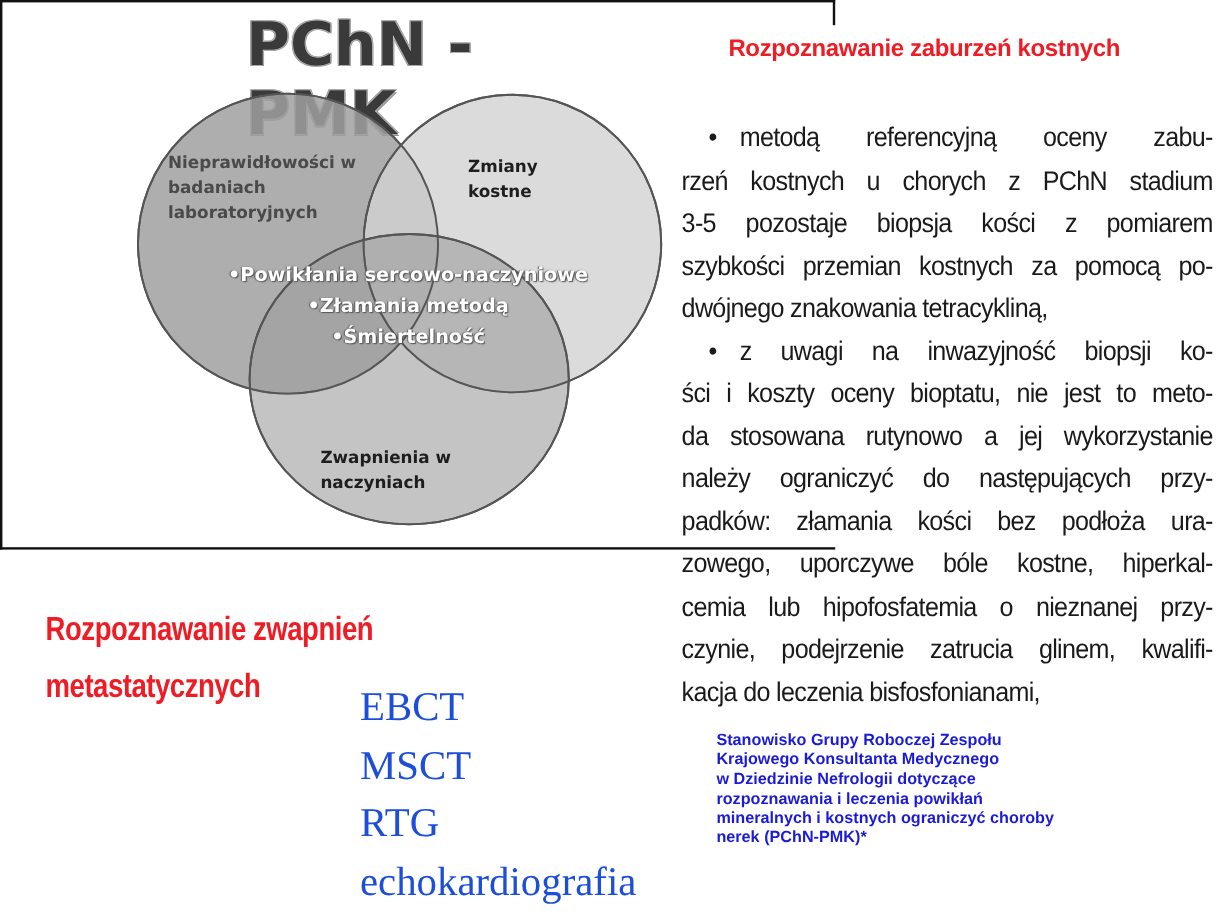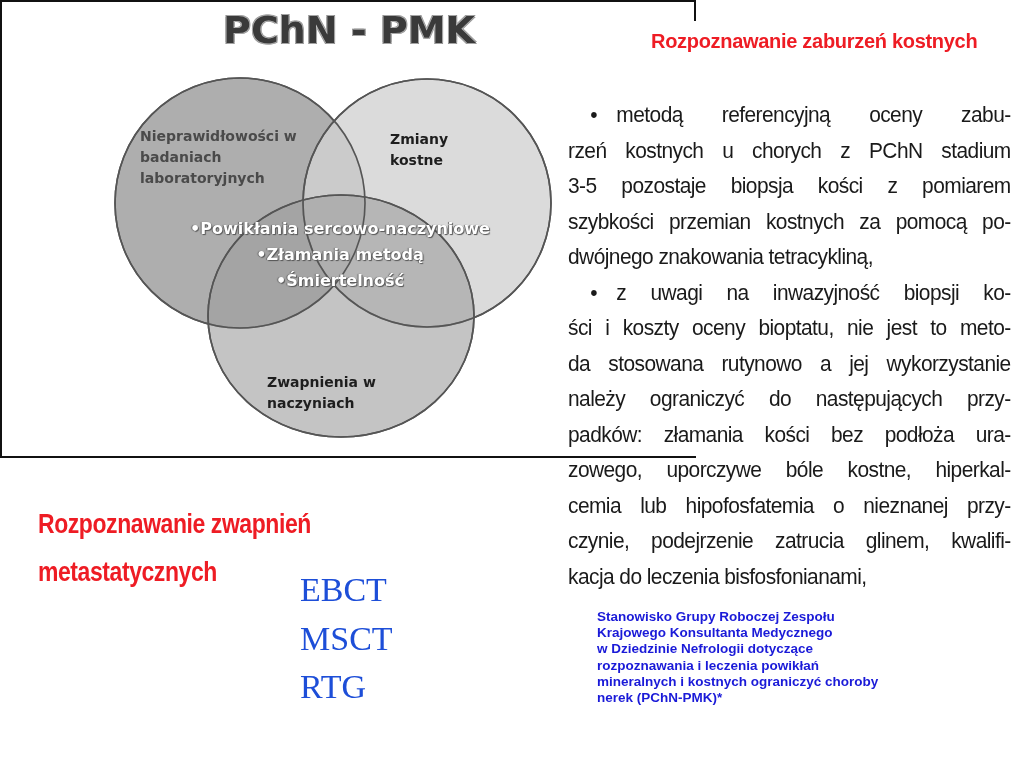--- a/index.html
+++ b/index.html
@@ -11,22 +11,22 @@
   .frame {
     position: absolute; left: 0; top: 0;
     width: 694px; height: 454px;
     border-left: 2px solid #111; border-top: 2px solid #111; border-bottom: 2px solid #111;
     box-sizing: content-box;
   }
   .frame-right-stub {
     position: absolute; left: 694px; top: 0; width: 2px; height: 21px; background: #111;
   }
   .venn-title {
-    position: absolute; left: 205px; top: 8px; width: 270px; text-align: right;
-    font-family: "DejaVu Sans", sans-serif; font-weight: bold; font-size: 38px;
+    position: absolute; left: 205px; top: 8px; width: 270px; text-align: left;
+    font-family: "DejaVu Sans", sans-serif; font-weight: bold; font-size: 50px;
     color: #3a3a3a;
     text-shadow: 0 0 2px #fff, 1px 1px 0 #888, -1px -1px 0 #888, 1px -1px 0 #888, -1px 1px 0 #888;
     letter-spacing: 0px;
   }
   svg.venn { position: absolute; left: 0; top: 0; }
   .venn-label {
     position: absolute; text-align: left;
     font-family: "DejaVu Sans", sans-serif; font-weight: bold; font-size: 14px; line-height: 21px;
   }
   .lbl-lab { left: 140px; top: 126px; width: 190px; color: #4a4a4a; }
@@ -34,21 +34,21 @@
   .lbl-calc { left: 267px; top: 372px; width: 150px; color: #1e1e1e; }
   .venn-center {
     position: absolute; left: 160px; top: 216px; width: 360px; text-align: center;
     font-family: "DejaVu Sans", sans-serif; font-weight: bold; font-size: 16px; line-height: 26px;
     color: #ffffff;
     text-shadow: 1px 1px 1px #555, -1px 0 1px #666;
   }
   .bone-heading {
     position: absolute; left: 607px; top: 30px;
     font-family: "Liberation Sans", sans-serif; font-weight: bold; font-size: 20px;
-    color: #ee1c24; letter-spacing: -0.3px; margin-left: 44px;
+    color: #ee1c24; letter-spacing: -0.3px;
   }
   .bone-text {
     position: absolute; left: 568px; top: 97px; width: 442px;
     font-family: "Liberation Sans", sans-serif; font-size: 22.5px; line-height: 35.5px;
     color: #1a1a1a; letter-spacing: -0.6px; transform: scaleX(0.93); transform-origin: left top;
     width: 476px;
   }
   .bone-text .line { white-space: nowrap; text-align: justify; text-align-last: justify; }
   .bone-text .line.last { text-align-last: left; }
   .bone-text .bullet-line { padding-left: 52px; }
@@ -129,20 +129,21 @@
 
 <div class="calc-heading">
   <div>Rozpoznawanie zwapnień</div>
   <div>metastatycznych</div>
 </div>
 
 <div class="calc-methods">
   <div>EBCT</div>
   <div>MSCT</div>
   <div>RTG</div>
+  <div>echokardiografia</div>
 </div>
 
 <div class="citation">
   <div>Stanowisko Grupy Roboczej Zespołu</div>
   <div>Krajowego Konsultanta Medycznego</div>
   <div>w Dziedzinie Nefrologii dotyczące</div>
   <div>rozpoznawania i leczenia powikłań</div>
   <div>mineralnych i kostnych ograniczyć choroby</div>
   <div>nerek (PChN-PMK)*</div>
 </div>

